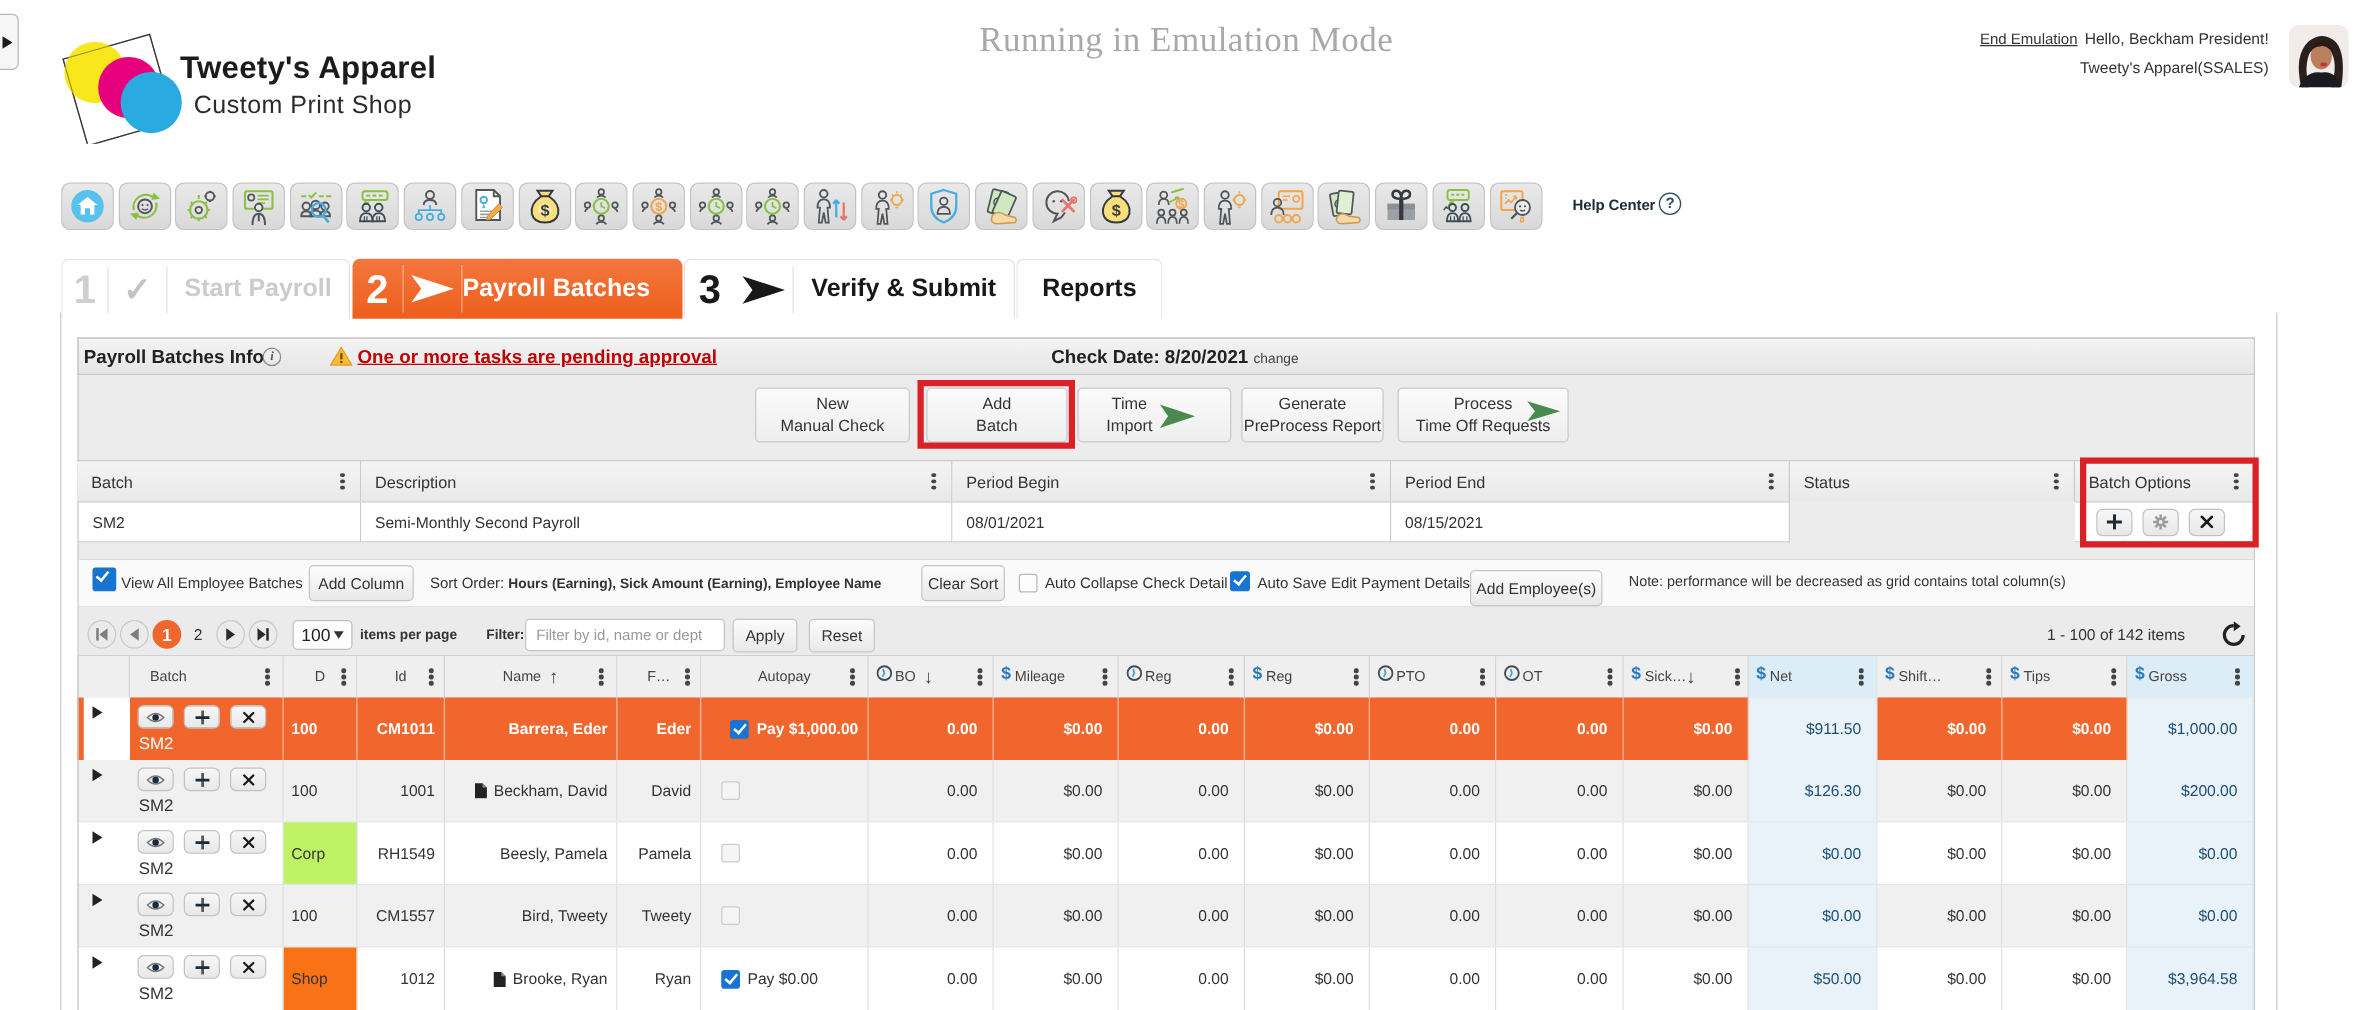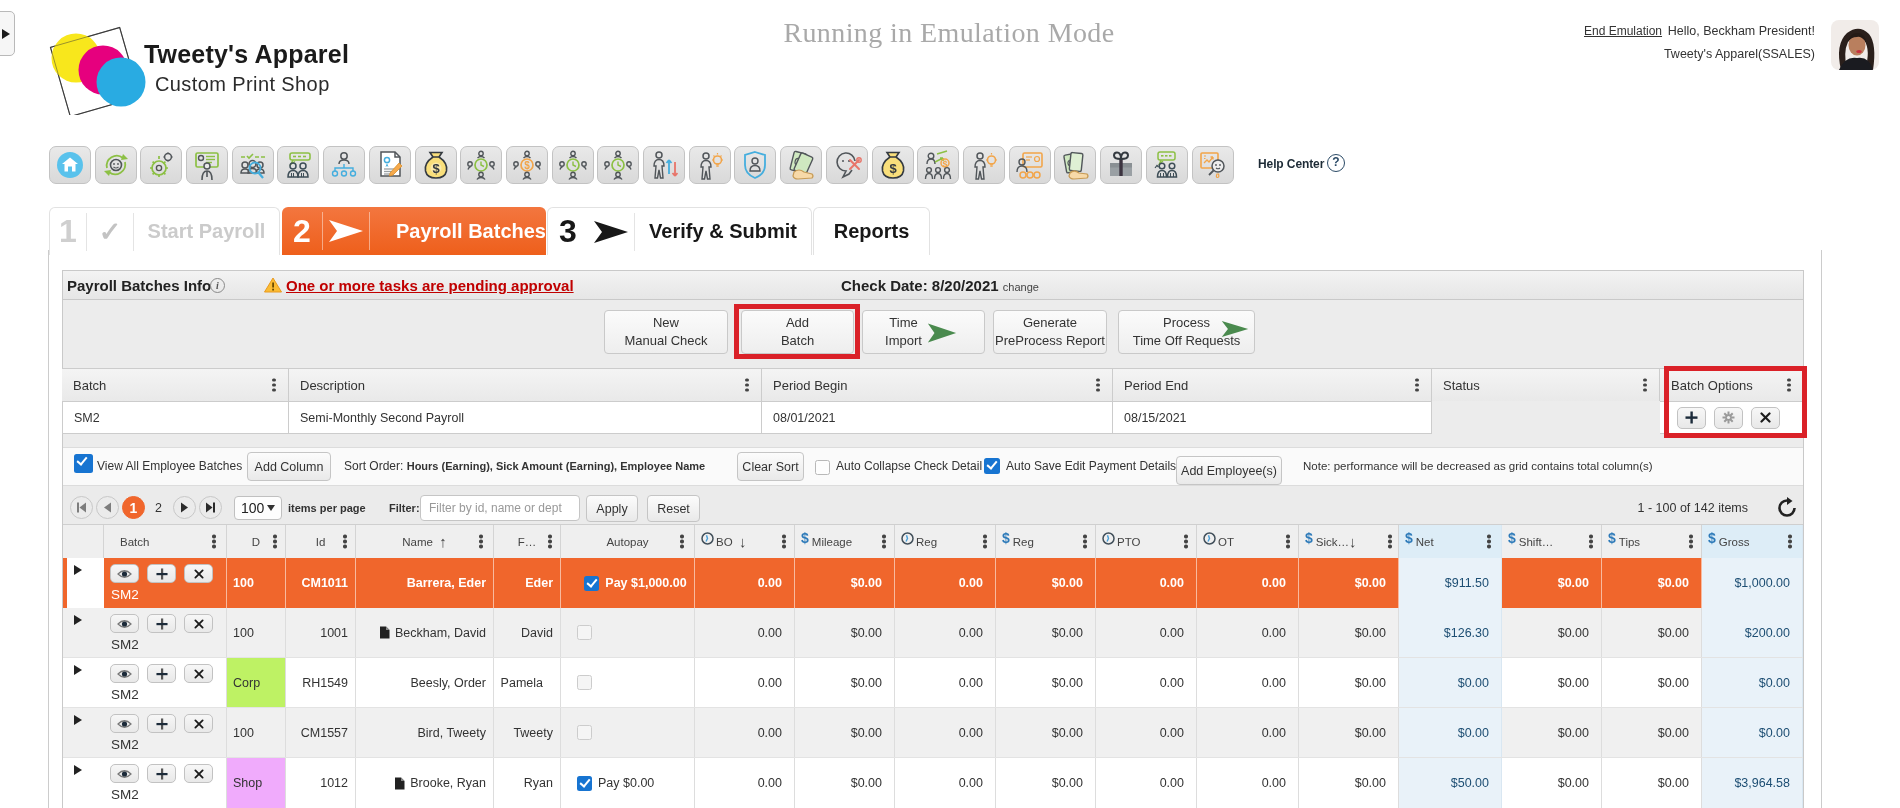--- a/index.html
+++ b/index.html
@@ -434,21 +434,21 @@
   <div class="tdiv"></div>
   <div style="flex:1;text-align:center;color:#cbcbcb;font-size:20px;font-weight:bold">Start Payroll</div>
 </div>
 <div class="tab" style="left:282px;width:264px;background:linear-gradient(#f3763f,#ee5f1b);border-radius:6px 6px 0 0">
   <div style="width:40px;text-align:center" class="tnum"><span style="color:#fff">2</span></div>
   <div class="tdiv" style="background:rgba(255,255,255,.45)"></div>
   <svg width="46" height="26" viewBox="0 0 46 26">
         <polygon points="6,2 40,13 6,24 14,13" fill="#fff"></polygon>
       </svg>
   <div class="tdiv" style="background:rgba(255,255,255,.45)"></div>
-  <div style="flex:1;text-align:right;color:#fff;font-size:20px;font-weight:bold">Payroll Batches</div>
+  <div style="flex:1;text-align:left;color:#fff;font-size:20px;font-weight:bold">Payroll Batches</div>
 </div>
 <div class="tab tabw" style="left:547px;width:265px">
   <div style="width:40px;text-align:center" class="tnum"><span style="color:#181818">3</span></div>
   <svg width="46" height="26" viewBox="0 0 46 26">
         <polygon points="6,2 40,13 6,24 14,13" fill="#181818"></polygon>
       </svg>
   <div class="tdiv"></div>
   <div style="flex:1;text-align:center;color:#181818;font-size:20px;font-weight:bold">Verify &amp; Submit</div>
 </div>
 <div class="tab tabw" style="left:813px;width:117px;justify-content:center;color:#181818;font-size:20px;font-weight:bold">Reports</div>
@@ -831,22 +831,22 @@
                 <line x1="1.5" y1="1.5" x2="9.5" y2="9.5"></line>
                 <line x1="9.5" y1="1.5" x2="1.5" y2="9.5"></line>
               </g>
             </svg>
           </span>
     </div>
     <div style="margin:4px 0 0 7px;font-size:13.5px;color:#333">SM2</div>
   </div>
   <div class="gc" style="width:59px;background:#bef264;justify-content:flex-start;padding-left:6px">Corp</div>
   <div class="gc" style="width:70px;background:#fff;padding-right:7px">RH1549</div>
-  <div class="gc" style="width:138px;background:#fff;padding-right:7px">Beesly, Order</div>
-  <div class="gc" style="width:67px;background:#fff;padding-right:17px">Pamela</div>
+  <div class="gc" style="width:138px;background:#fff;padding-right:7px">Beesly, Pamela</div>
+  <div class="gc" style="width:67px;background:#fff;padding-right:7px">Pamela</div>
   <div class="gc" style="width:134px;background:#fff;justify-content:flex-start;padding-left:16px">
         <span class="cb cboff" style="background:#f5f5f5;border-color:#ccc"></span>
       </div>
   <div class="gc" style="width:100px;background:#fff">0.00</div>
   <div class="gc" style="width:100px;background:#fff">$0.00</div>
   <div class="gc" style="width:101px;background:#fff">0.00</div>
   <div class="gc" style="width:100px;background:#fff">$0.00</div>
   <div class="gc" style="width:101px;background:#fff">0.00</div>
   <div class="gc" style="width:102px;background:#fff">0.00</div>
   <div class="gc" style="width:100px;background:#fff">$0.00</div>
@@ -927,21 +927,21 @@
             <svg width="10" height="10" viewBox="0 0 11 11">
               <g stroke="#1a1a1a" stroke-width="2" stroke-linecap="round">
                 <line x1="1.5" y1="1.5" x2="9.5" y2="9.5"></line>
                 <line x1="9.5" y1="1.5" x2="1.5" y2="9.5"></line>
               </g>
             </svg>
           </span>
     </div>
     <div style="margin:4px 0 0 7px;font-size:13.5px;color:#333">SM2</div>
   </div>
-  <div class="gc" style="width:59px;background:#f0abfc;justify-content:flex-start;padding-left:6px">Shop</div>
+  <div class="gc" style="width:59px;background:#f97316;justify-content:flex-start;padding-left:6px">Shop</div>
   <div class="gc" style="width:70px;background:#fff;padding-right:7px">1012</div>
   <div class="gc" style="width:138px;background:#fff;padding-right:7px"><svg width="11" height="13" viewBox="0 0 11 13" style="margin-right:5px">
           <path d="M1 0.5 H7 L10.5 4 V12.5 H1 Z" fill="#222"></path>
           <path d="M7 0.5 L7 4 L10.5 4 Z" fill="#888"></path>
         </svg>Brooke, Ryan</div>
   <div class="gc" style="width:67px;background:#fff;padding-right:7px">Ryan</div>
   <div class="gc" style="width:134px;background:#fff;justify-content:flex-start;padding:0 0 0 16px"><span class="cb cbon" style="margin-right:6px;flex:none"></span>Pay $0.00</div>
   <div class="gc" style="width:100px;background:#fff">0.00</div>
   <div class="gc" style="width:100px;background:#fff">$0.00</div>
   <div class="gc" style="width:101px;background:#fff">0.00</div>

